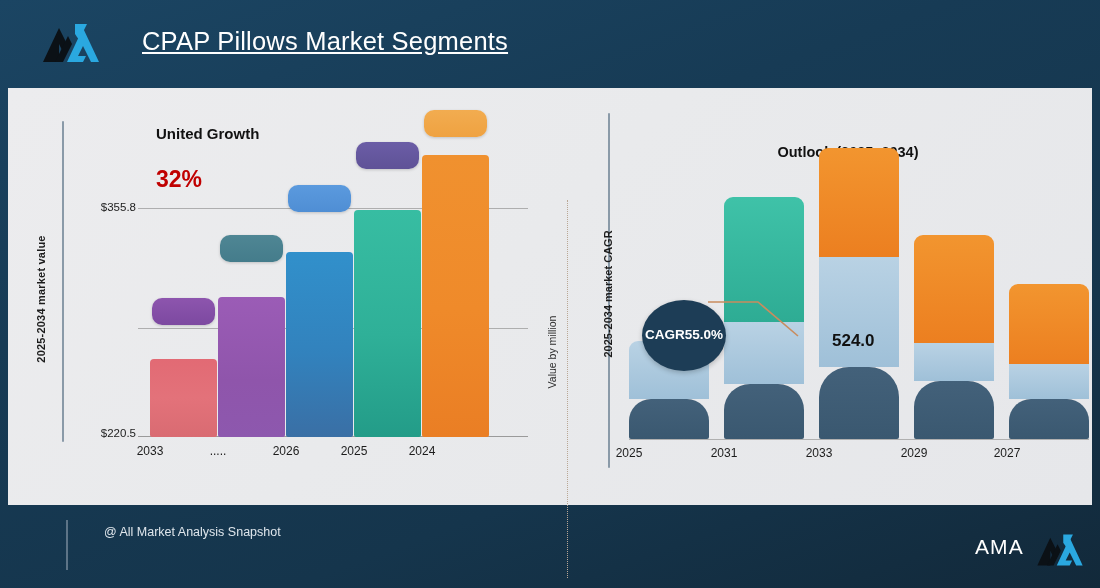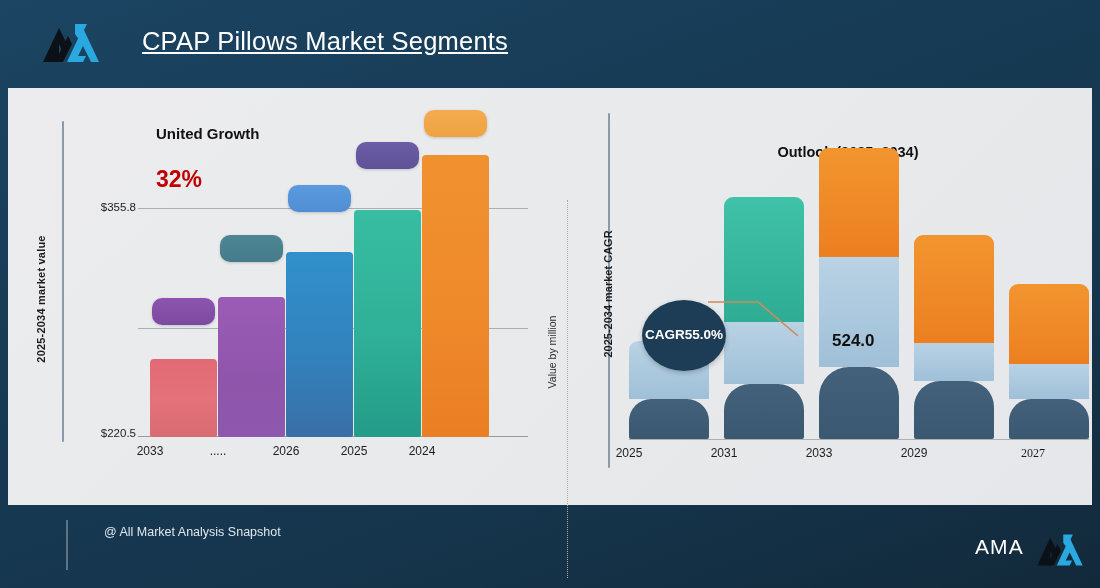--- a/index.html
+++ b/index.html
@@ -275,21 +275,21 @@
             <div class="seg seg-bot" style="bottom:0;height:40px;background:linear-gradient(180deg,#43617a 0%,#3a5870 100%);border-radius:22px 22px 2px 2px;"></div>
             <div class="seg" style="bottom:40px;height:35px;background:linear-gradient(180deg,#b9d2e4 0%,#9fc0d8 100%);"></div>
             <div class="seg seg-top" style="bottom:75px;height:80px;background:linear-gradient(180deg,#f2952f 0%,#ec7f20 100%);"></div>
           </div>
         </div>
 
         <div class="rxtick" style="left:26px;">2025</div>
         <div class="rxtick" style="left:121px;">2031</div>
         <div class="rxtick" style="left:216px;">2033</div>
         <div class="rxtick" style="left:311px;">2029</div>
-        <div class="rxtick" style="left:430px;font-family:Liberation Serif, serif;">2027</div>
+        <div class="rxtick" style="left:404px;">2027</div>
       </div>
 
       <svg class="connector" width="130" height="70">
         <polyline points="0,14 50,14 90,48" fill="none" stroke="#c98c5e" stroke-width="1.6"></polyline>
       </svg>
 
       <div class="cagr-bubble">
         <span>CAGR</span>
         <span>55.0%</span>
       </div>

